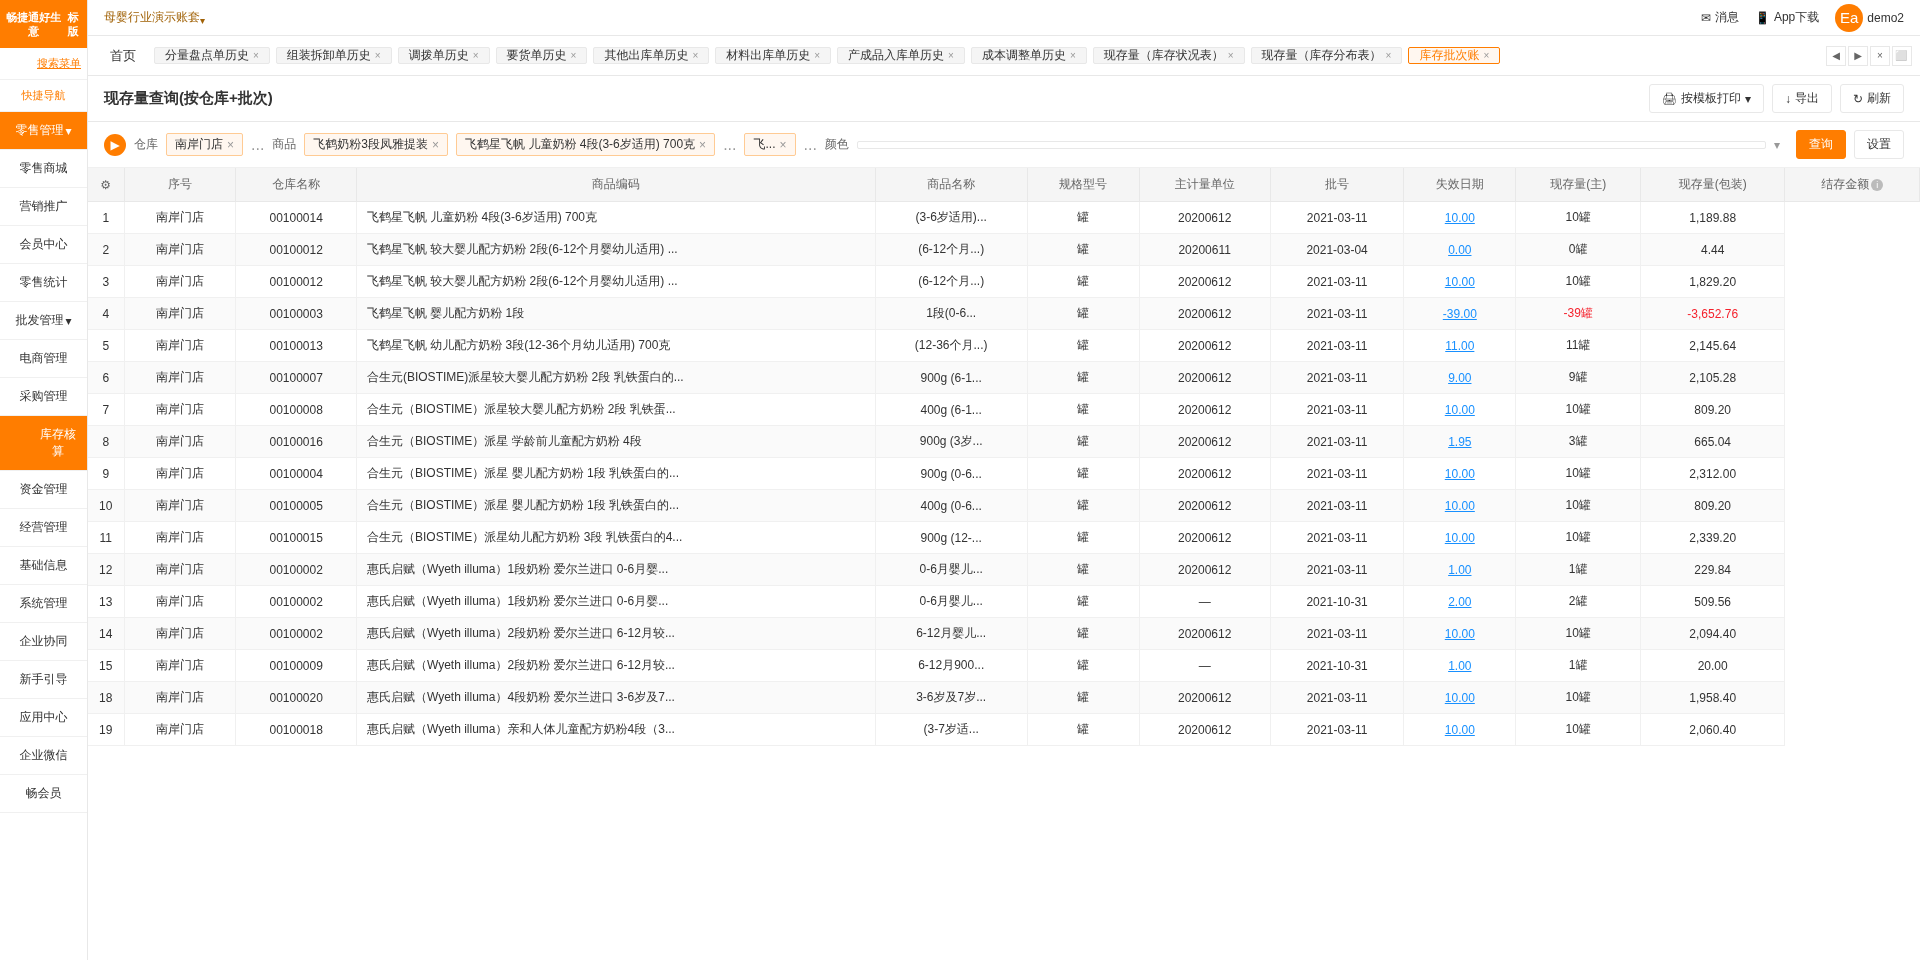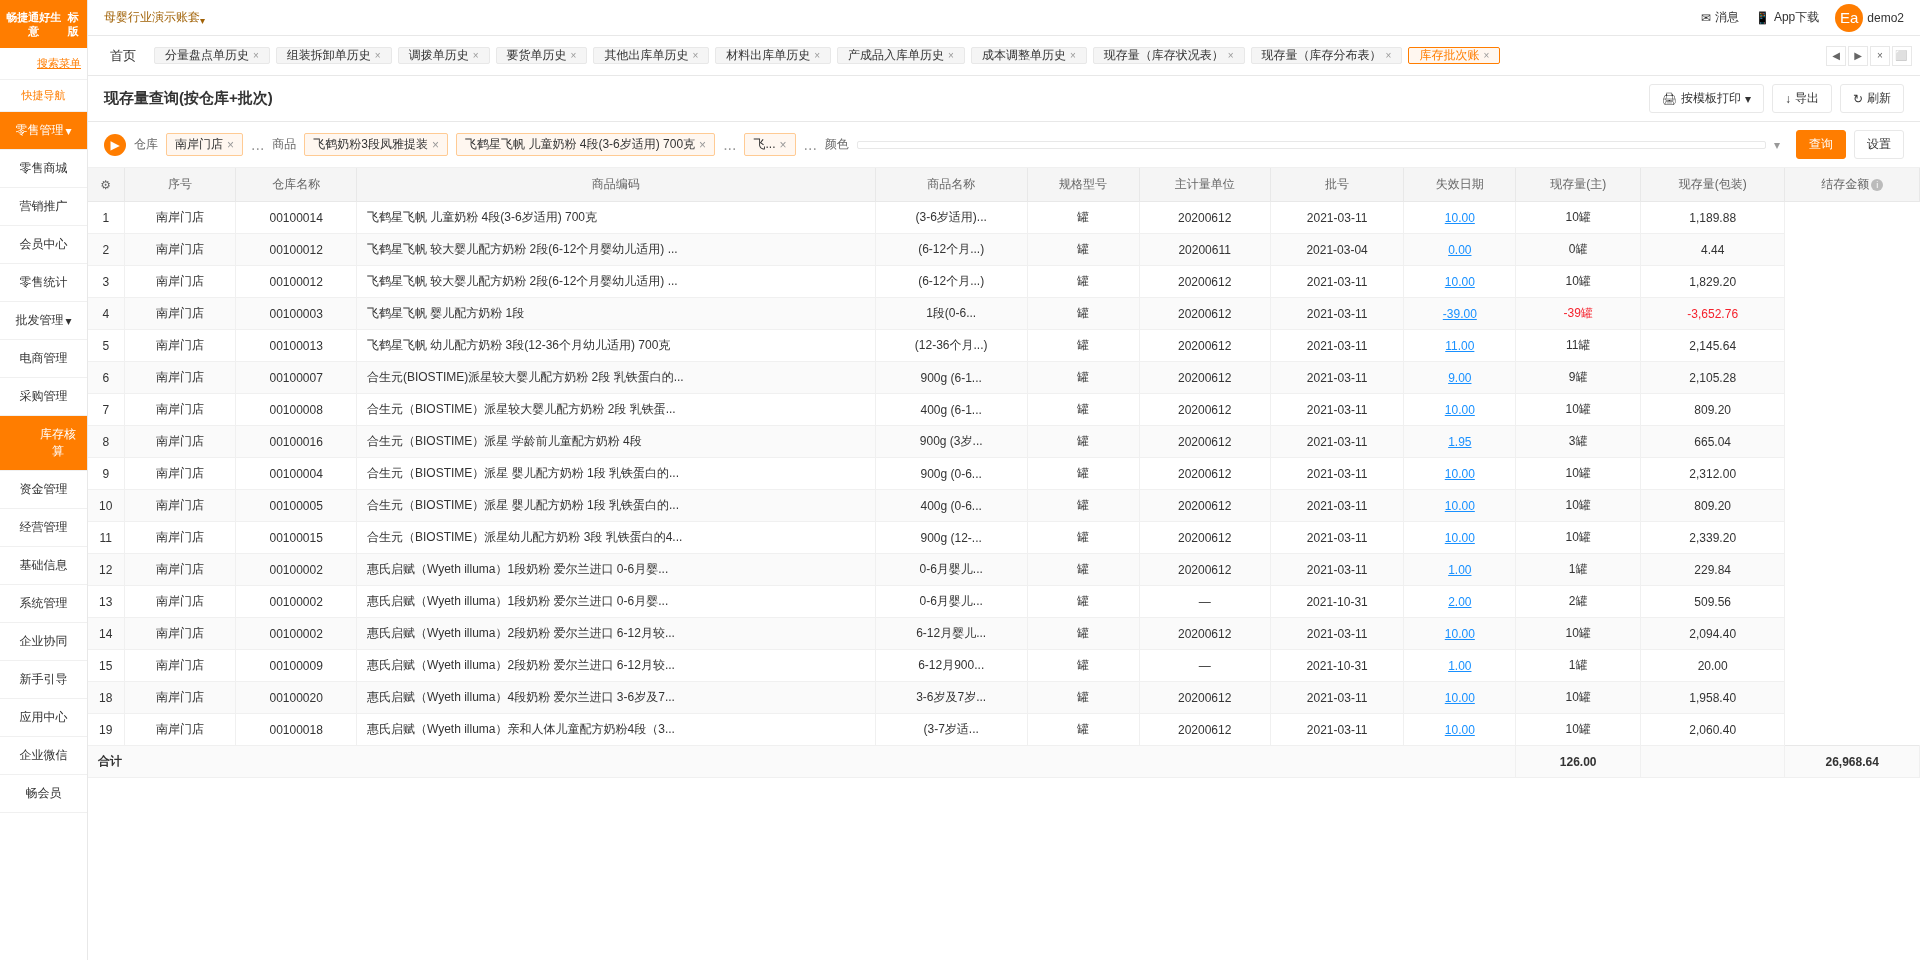--- a/index.html
+++ b/index.html
@@ -487,24 +487,18 @@
     <td>00100018</td>
     <td class="td-left" style="max-width:320px;overflow:hidden;text-overflow:ellipsis;">惠氏启赋（Wyeth illuma）亲和人体儿童配方奶粉4段（3...</td>
     <td>(3-7岁适...</td>
     <td>罐</td>
     <td>20200612</td>
     <td>2021-03-11</td>
     <td class="td-link">10.00</td>
     <td>10罐</td>
     <td>2,060.40</td>
   </tr>
-            <tr class="summary-row">
-  <td colspan="9" class="td-left" style="font-weight:bold;">合计</td>
-  <td style="font-weight:bold;">126.00</td>
-  <td></td>
-  <td style="font-weight:bold;">26,968.64</td>
-</tr>
           </tbody>
       </table>
     </div>
 
   </div>
 </div>
 
 </body></html>

